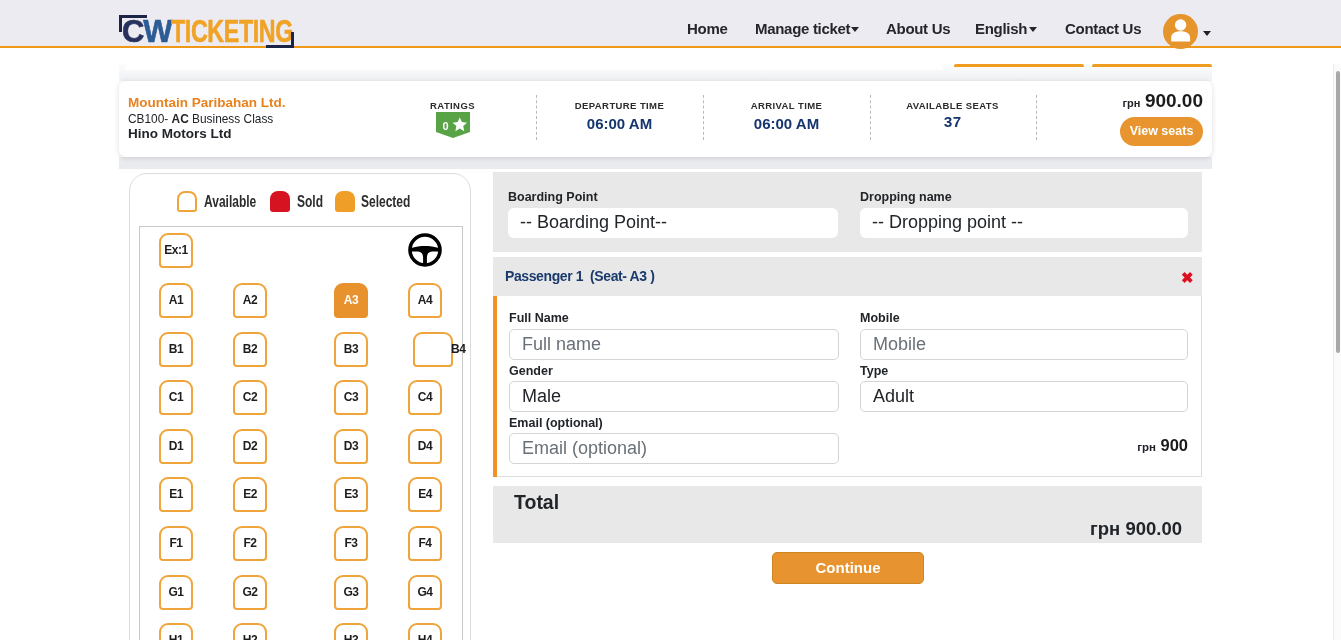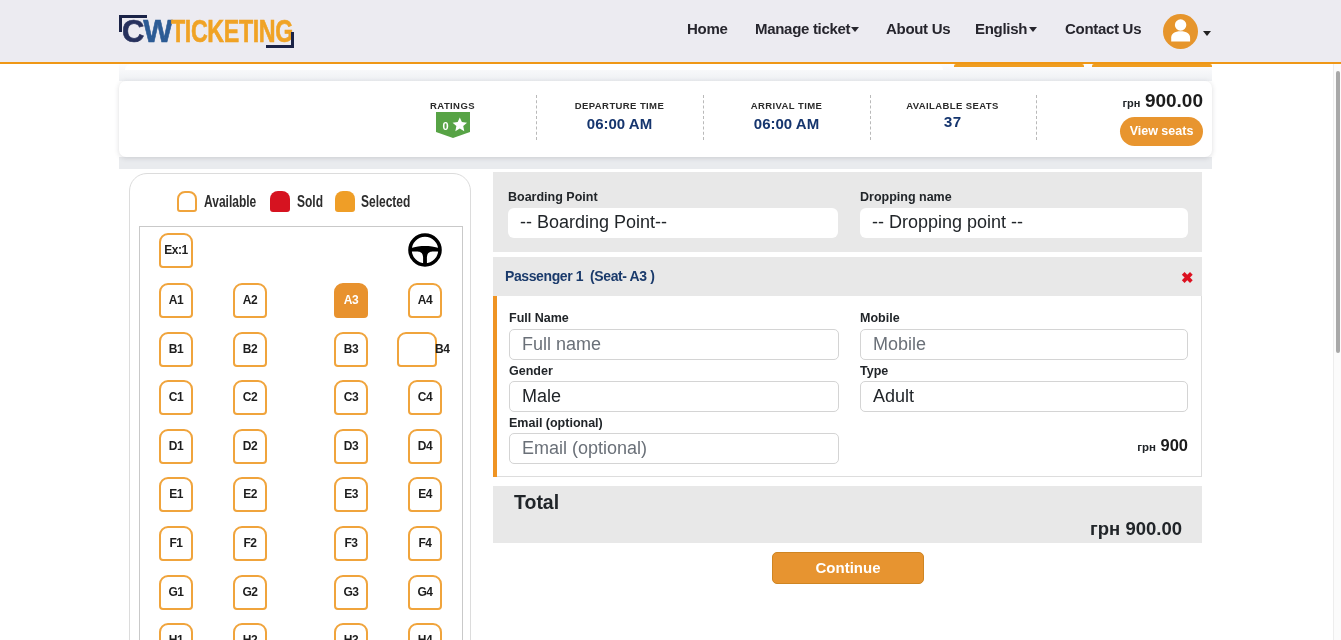--- a/index.html
+++ b/index.html
@@ -1,21 +1,21 @@
 <!DOCTYPE html>
 <html><head>
 <meta charset="utf-8">
 <style>
 * { margin:0; padding:0; box-sizing:border-box; }
 html,body { width:1341px; height:640px; }
 body { font-family:"Liberation Sans",sans-serif; background:#fff; position:relative; overflow:hidden; color:#212529; }
 .abs { position:absolute; }
 
 
-#header { position:absolute; left:0; top:0; width:1341px; height:64px; background:#ecebf1; border-bottom:2px solid #ef9716; z-index:30; }
+#header { position:absolute; left:0; top:0; width:1341px; height:48px; background:#ecebf1; border-bottom:2px solid #ef9716; z-index:30; }
 .nav { position:absolute; top:20px; font-size:15px; font-weight:bold; color:#26252d; letter-spacing:-0.3px; }
 .caret { position:absolute; width:0; height:0; border-left:4.5px solid transparent; border-right:4.5px solid transparent; border-top:5px solid #26252d; }
 
 
 #logo { position:absolute; left:119px; top:13px; height:38px; }
 .lg-br1 { position:absolute; left:0; top:2px; width:28px; height:17px; border-left:3px solid #1b2347; border-top:3px solid #1b2347; }
 .lg-br2 { position:absolute; left:147px; top:19px; width:28px; height:16px; border-right:3px solid #1b2347; border-bottom:3px solid #1b2347; }
 #logo .txt { position:absolute; left:3px; top:1px; font-size:31px; font-weight:bold; letter-spacing:-1.2px; white-space:nowrap; -webkit-text-stroke:0.6px; }
 #logo .c1 { color:#27315d; }
 #logo .c2 { color:#2c5b95; }
@@ -82,20 +82,25 @@
   <div class="nav" style="left:1065px;">Contact Us</div>
   <svg style="position:absolute; left:1163px; top:14px;" width="35" height="35" viewBox="0 0 35 35">
     <circle cx="17.5" cy="17.5" r="17.5" fill="#e6952c"></circle>
     <circle cx="17.6" cy="11" r="5.7" fill="#fff"></circle>
     <path d="M8.2 27.4 L8.2 23.6 C8.2 19.8 11.6 17.3 17.6 17.3 C23.6 17.3 27.1 19.8 27.1 23.6 L27.1 27.4 Z" fill="#fff"></path>
   </svg>
   <div class="caret" style="left:1203px; top:31px; border-top-color:#222;"></div>
 </div>
 
 <div id="trip">
+  <div style="position:absolute; left:9px; top:14px; font-size:13.5px; line-height:15.7px;">
+    <div style="color:#e8821e; font-weight:bold;">Mountain Paribahan Ltd.</div>
+    <div style="transform:scaleX(0.88); transform-origin:0 50%; white-space:nowrap;">CB100- <b>AC</b> Business Class</div>
+    <div style="font-weight:bold;">Hino Motors Ltd</div>
+  </div>
   <div class="collab" style="left:250px; width:167px;">RATINGS</div>
   <svg style="position:absolute; left:317px; top:31px;" width="34" height="26" viewBox="0 0 34 26">
     <polygon points="0,0 34,0 34,20 17,26 0,20" fill="#57a345"></polygon>
     <text x="6.5" y="17.5" font-family="Liberation Sans" font-size="11" font-weight="bold" fill="#ffffff">0</text>
     <polygon points="23.80,5.40 25.92,10.09 31.03,10.65 27.22,14.11 28.27,19.15 23.80,16.60 19.33,19.15 20.38,14.11 16.57,10.65 21.68,10.09" fill="#ffffff"></polygon>
   </svg>
   <div class="sep" style="left:417px;"></div>
   <div class="collab" style="left:417px; width:167px;">DEPARTURE TIME</div>
   <div class="colval" style="left:417px; width:167px;">06:00 AM</div>
   <div class="sep" style="left:584px;"></div>
@@ -126,21 +131,21 @@
       <circle cx="12" cy="12" r="10.6" fill="none" stroke="#000" stroke-width="2.5"></circle>
       <path d="M1.6 10.7 C5.5 9.5 8.8 9.1 12 9.1 C15.2 9.1 18.5 9.5 22.4 10.7 L22.4 13.2 C20 13.1 17 13 15.9 13.3 C14 13.8 13.5 15.6 13.35 17.1 L13.35 22.3 L10.65 22.3 L10.65 17.1 C10.5 15.6 10 13.8 8.1 13.3 C7 13 4 13.1 1.6 13.2 Z" fill="#000"></path>
     </svg>
     <div class="seat" style="left:19px; top:56px;">A1</div>
     <div class="seat" style="left:93px; top:56px;">A2</div>
     <div class="seat sel" style="left:194px; top:56px;">A3</div>
     <div class="seat" style="left:268px; top:56px;">A4</div>
     <div class="seat" style="left:19px; top:105px;">B1</div>
     <div class="seat" style="left:93px; top:105px;">B2</div>
     <div class="seat" style="left:194px; top:105px;">B3</div>
-    <div class="seat" style="left:257px; top:105px;padding-left:36px;">B4</div>
+    <div class="seat" style="left:273px; top:105px;padding-left:36px;">B4</div>
     <div class="seat" style="left:19px; top:153px;">C1</div>
     <div class="seat" style="left:93px; top:153px;">C2</div>
     <div class="seat" style="left:194px; top:153px;">C3</div>
     <div class="seat" style="left:268px; top:153px;">C4</div>
     <div class="seat" style="left:19px; top:202px;">D1</div>
     <div class="seat" style="left:93px; top:202px;">D2</div>
     <div class="seat" style="left:194px; top:202px;">D3</div>
     <div class="seat" style="left:268px; top:202px;">D4</div>
     <div class="seat" style="left:19px; top:250px;">E1</div>
     <div class="seat" style="left:93px; top:250px;">E2</div>

